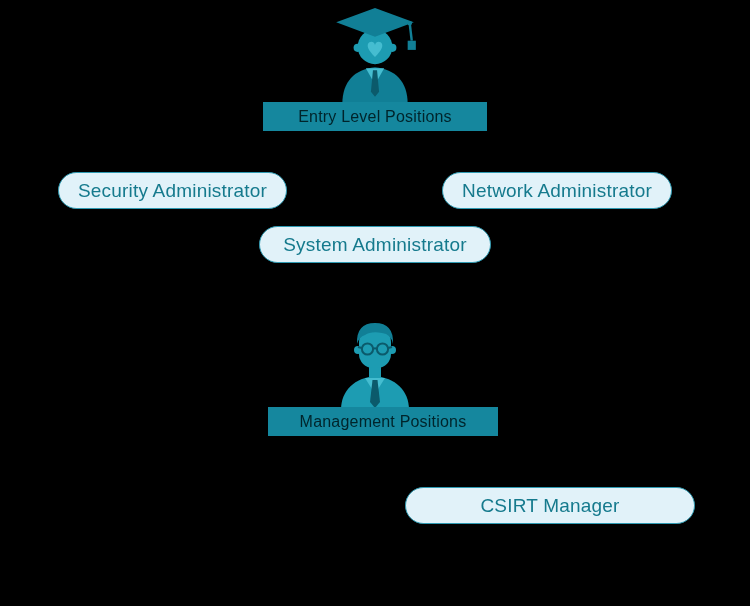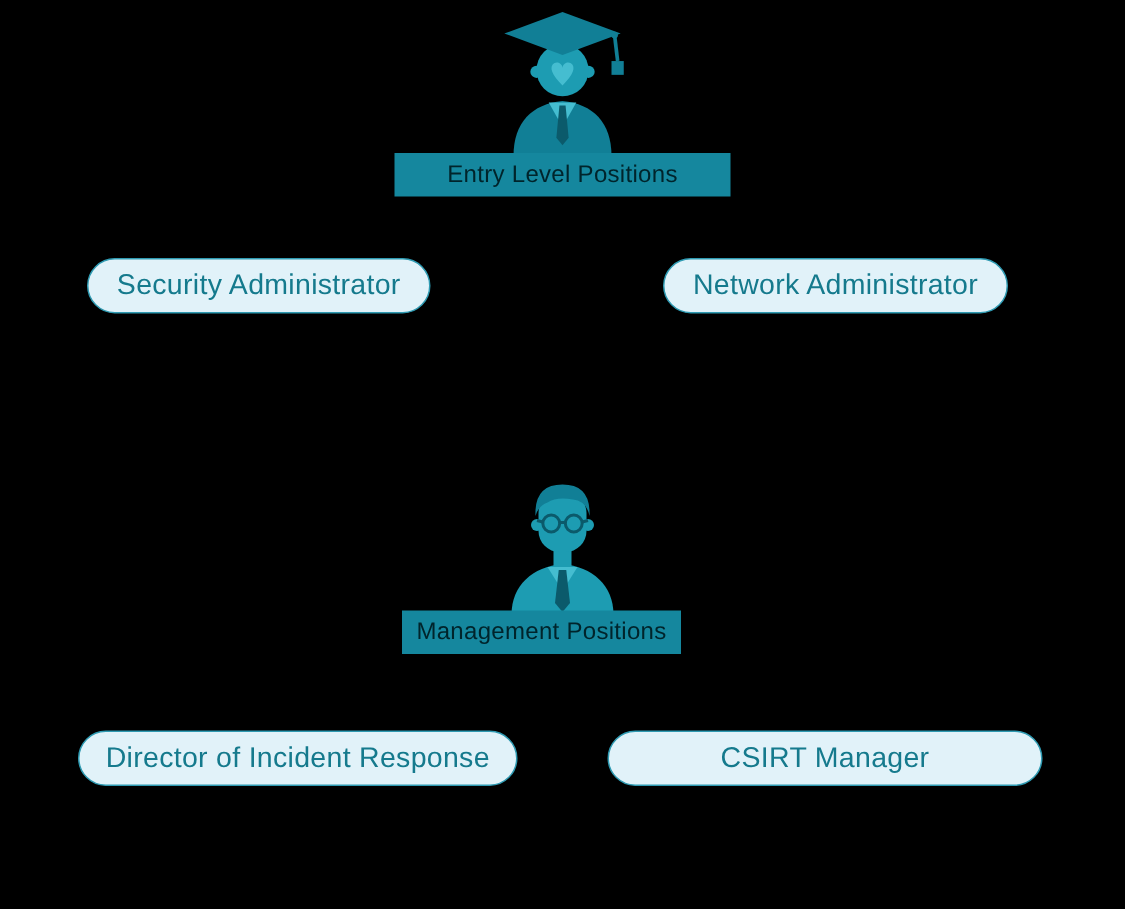--- a/index.html
+++ b/index.html
@@ -52,21 +52,21 @@
 
   
   .entry-icon    { left: 323px; top: 6px;   width: 104px; height: 98px; }
   .entry-banner  { left: 263px; top: 102px; width: 224px; height: 29px; }
   .pill-security { left: 58px;  top: 172px; width: 229px; height: 37px; }
   .pill-network  { left: 442px; top: 172px; width: 230px; height: 37px; }
   .pill-system   { left: 259px; top: 226px; width: 232px; height: 37px; }
 
   
   .mgmt-icon     { left: 325px; top: 320px; width: 100px; height: 90px; }
-  .mgmt-banner   { left: 268px; top: 407px; width: 186px; height: 29px; }
+  .mgmt-banner   { left: 268px; top: 407px; width: 230px; height: 29px; }
   .pill-director { left: 52px;  top: 487px; width: 293px; height: 37px; }
   .pill-csirt    { left: 405px; top: 487px; width: 290px; height: 37px; }
 </style>
 </head>
 <body>
 
 <div class="canvas">
 
   <div class="icon-wrap entry-icon">
     <svg viewBox="0 0 100 96" xmlns="http://www.w3.org/2000/svg" aria-hidden="true">
@@ -91,20 +91,21 @@
       <circle cx="84" cy="17" r="2.2" fill="var(--icon-dark)"></circle>
     </svg>
   </div>
 
   <div class="banner entry-banner">Entry Level Positions</div>
 
   <div class="pill pill-security">Security Administrator</div>
 
   <div class="pill pill-network">Network Administrator</div>
 
+  <div class="pill pill-system">System Administrator</div>
 
   <div class="icon-wrap mgmt-icon">
     <svg viewBox="0 0 100 90" xmlns="http://www.w3.org/2000/svg" aria-hidden="true">
 
       <path d="M16,90 C16,70 30,58 50,56 C70,58 84,70 84,90 Z" fill="var(--icon-mid)"></path>
 
       <polygon points="40,58 60,58 50,74" fill="var(--icon-light)"></polygon>
 
       <polygon points="47.5,60 52.5,60 55,82 50,88 45,82" fill="var(--icon-deep)"></polygon>
 
@@ -120,17 +121,16 @@
       <circle cx="42.5" cy="29" r="5.6" fill="none" stroke="var(--icon-deep)" stroke-width="2"></circle>
       <circle cx="57.5" cy="29" r="5.6" fill="none" stroke="var(--icon-deep)" stroke-width="2"></circle>
       <path d="M48,28.4 L52,28.4" stroke="var(--icon-deep)" stroke-width="2" fill="none"></path>
       <path d="M36.9,28 L33,27" stroke="var(--icon-deep)" stroke-width="2" fill="none"></path>
       <path d="M63.1,28 L67,27" stroke="var(--icon-deep)" stroke-width="2" fill="none"></path>
     </svg>
   </div>
 
   <div class="banner mgmt-banner">Management Positions</div>
 
-  <div class="pill pill-director">Director of Incident Response</div>
 
   <div class="pill pill-csirt">CSIRT Manager</div>
 
 </div>
 
 </body></html>

